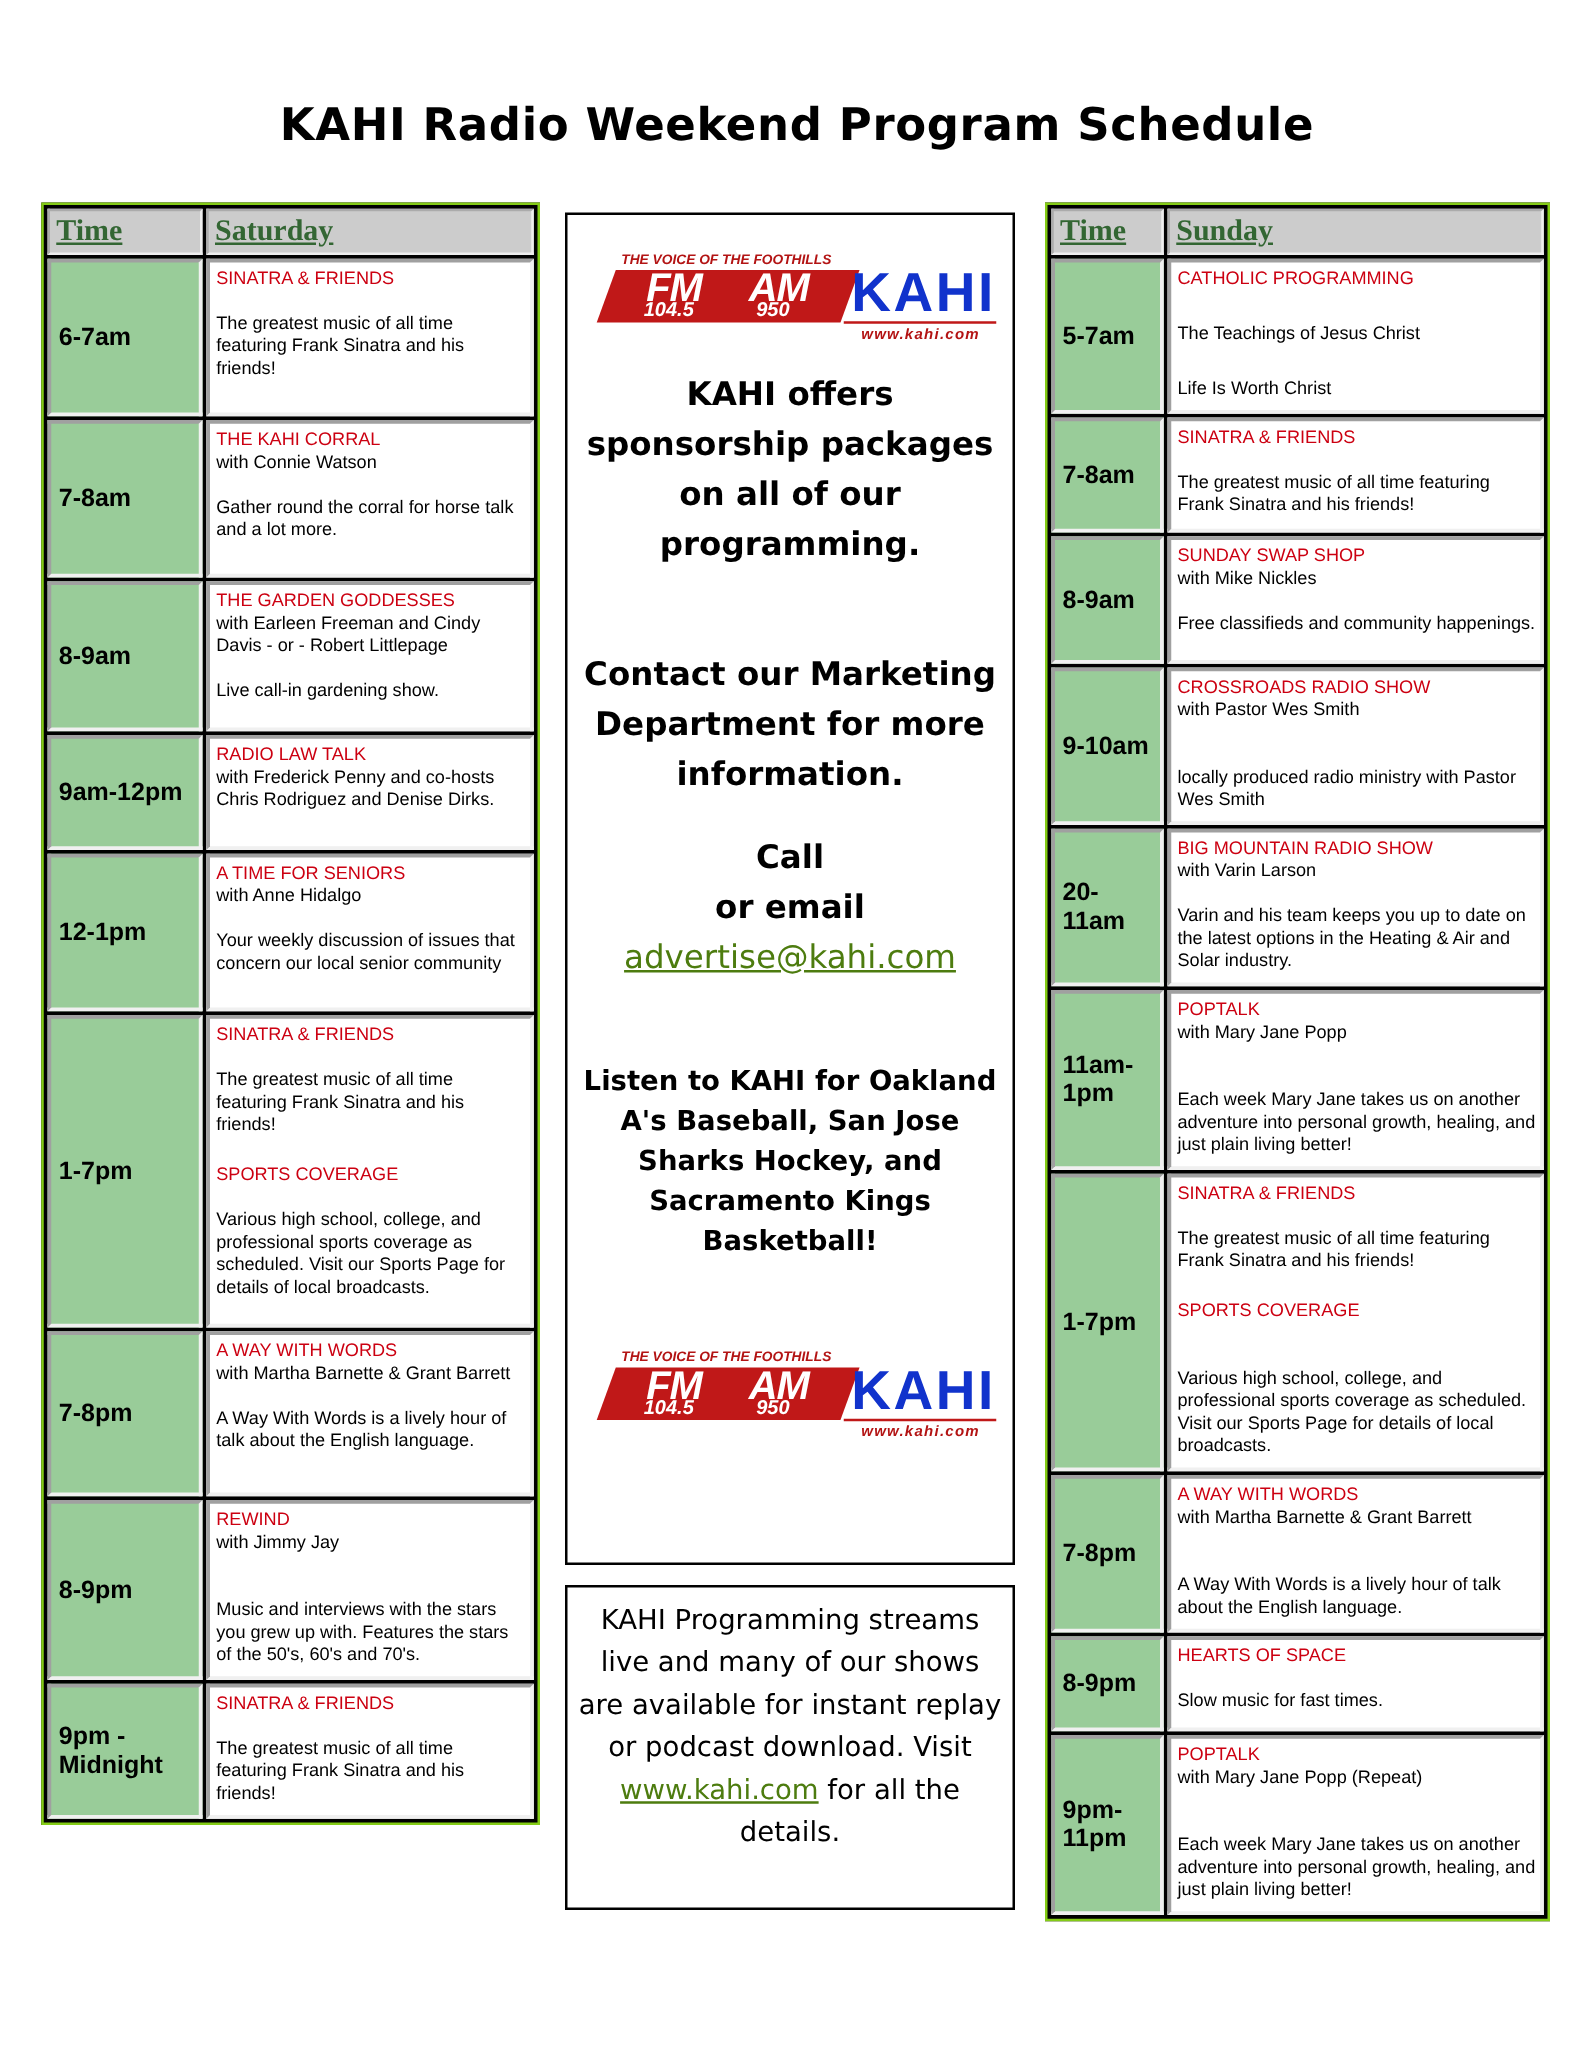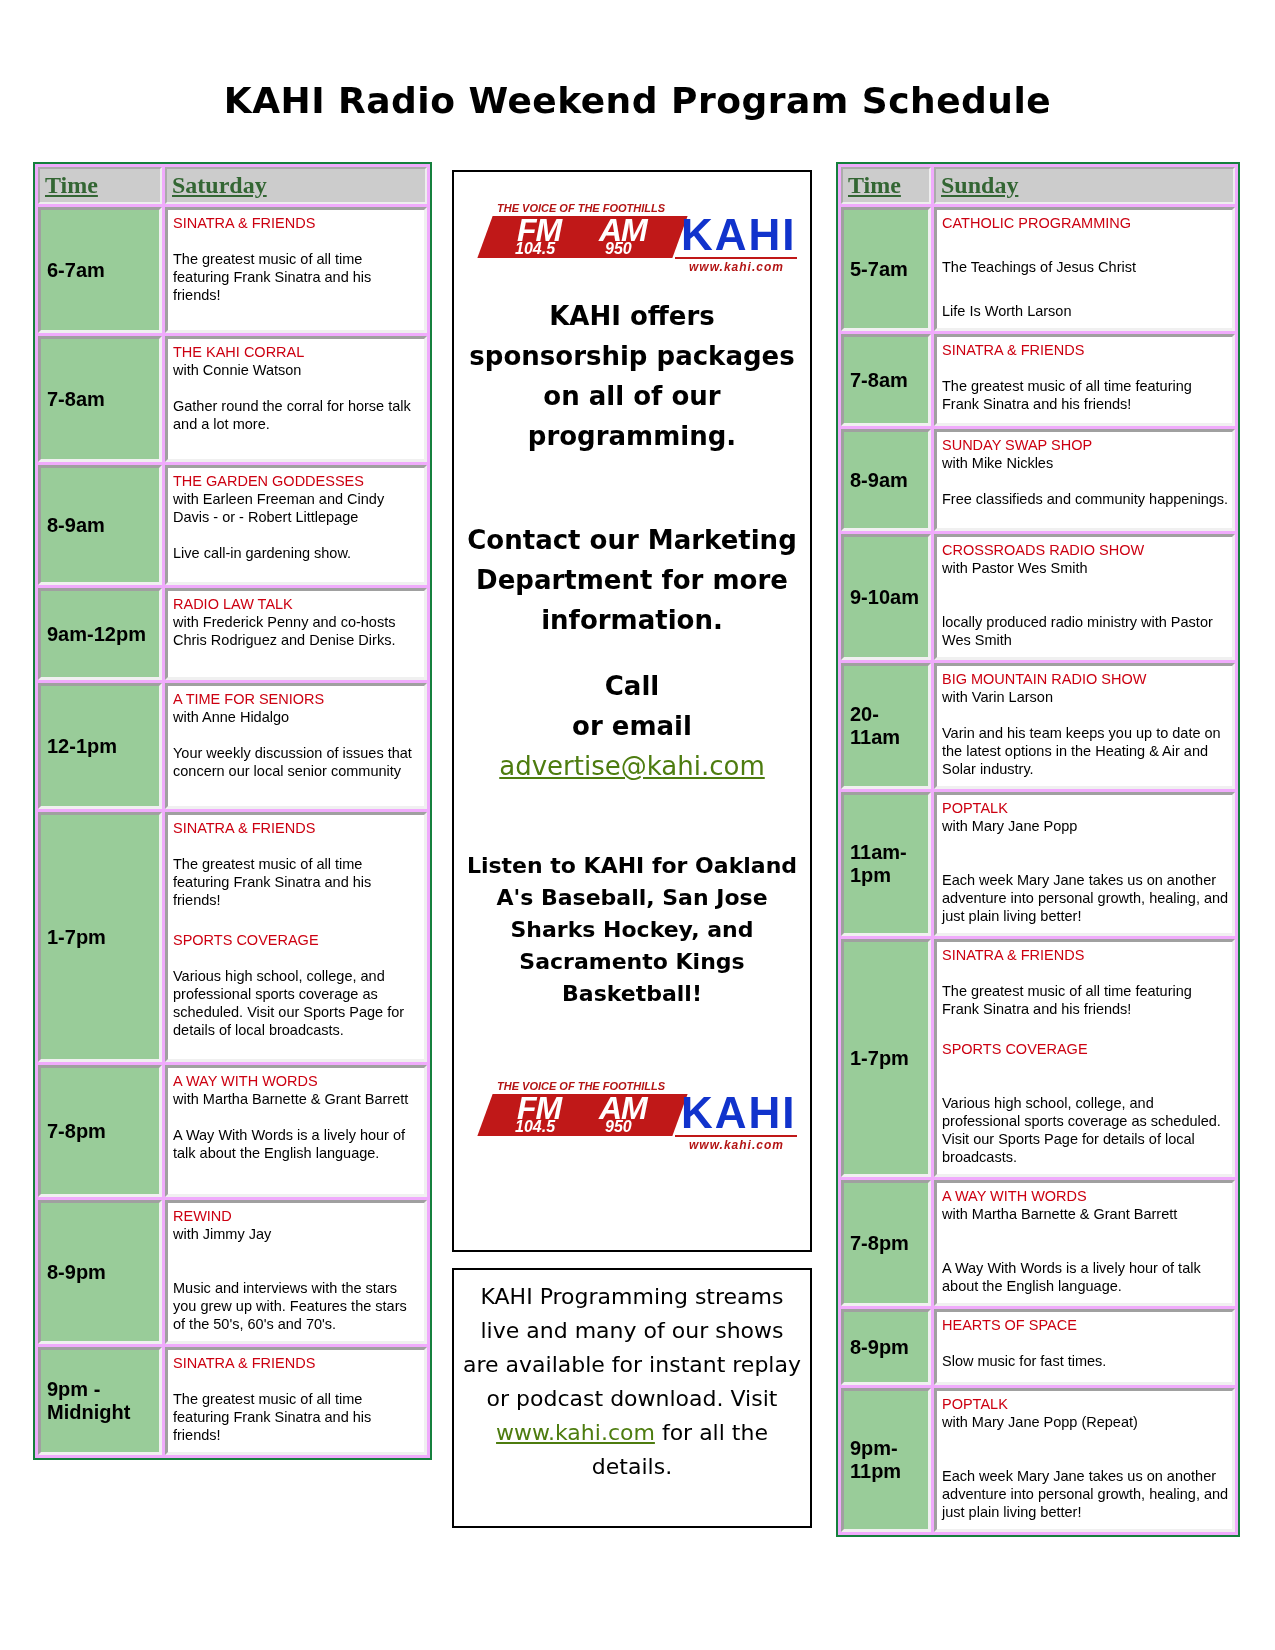--- a/index.html
+++ b/index.html
@@ -1,19 +1,19 @@
 <!DOCTYPE html>
 <html><head>
 <meta charset="utf-8">
 <style>
   html, body { margin: 0; padding: 0; background: #ffffff; }
   body { width: 1275px; height: 1650px; position: relative; overflow: hidden; font-family: "Liberation Sans", sans-serif; color: #000; }
   .page-title { position: absolute; top: 80px; left: 0; width: 1275px; text-align: center; font-family: "DejaVu Sans", sans-serif; font-weight: bold; font-size: 36px; letter-spacing: 0.5px; margin: 0; }
 
-  .sched { position: absolute; border: 2px solid #15803d; background: #f0abfc; }
+  .sched { position: absolute; border: 2px solid #84cc16; background: #000000; }
   .sched.sat { left: 33px; top: 162px; width: 395px; }
   .sched.sun { left: 836px; top: 162px; width: 400px; }
   .sched table { border-collapse: separate; border-spacing: 3px; width: 100%; }
   .sched th { background: #cccccc; text-align: left; padding: 3px 5px; font-family: "Liberation Serif", serif; font-size: 24px; font-weight: bold; color: #336633; border: 2px solid #ababab; border-right-color: #eee; border-bottom-color: #eee; }
   .sched th span { text-decoration: underline; }
   .sched td { vertical-align: top; border: 3px solid #a0a0a0; border-right-color: #f0f0f0; border-bottom-color: #f0f0f0; }
   .sched td.time { background: #99cc99; vertical-align: middle; font-weight: bold; font-size: 20px; padding: 4px 6px; }
   .sched td.prog { background: #fff; padding: 4px 3px 8px 5px; font-size: 14.5px; line-height: 18px; }
   .sat td.time { width: 106px; }
   .sun td.time { width: 72px; }
@@ -184,21 +184,21 @@
       <th><span>Time</span></th>
       <th><span>Sunday</span></th>
     </tr>
     <tr style="height:112px">
       <td class="time">5-7am</td>
       <td class="prog">
         <span class="pname">CATHOLIC PROGRAMMING</span>
         <span class="gap1"></span>
         <span class="pdesc" style="margin-top:8px">The Teachings of Jesus Christ</span>
         <span class="gap1"></span>
-        <span class="pdesc" style="margin-top:8px">Life Is Worth Larson</span>
+        <span class="pdesc" style="margin-top:8px">Life Is Worth Christ</span>
       </td>
     </tr>
     <tr style="height:92px">
       <td class="time">7-8am</td>
       <td class="prog">
         <span class="pname">SINATRA &amp; FRIENDS</span>
         <span class="gap1"></span>
         <span class="pdesc">The greatest music of all time featuring Frank Sinatra and his friends!</span>
       </td>
     </tr>

